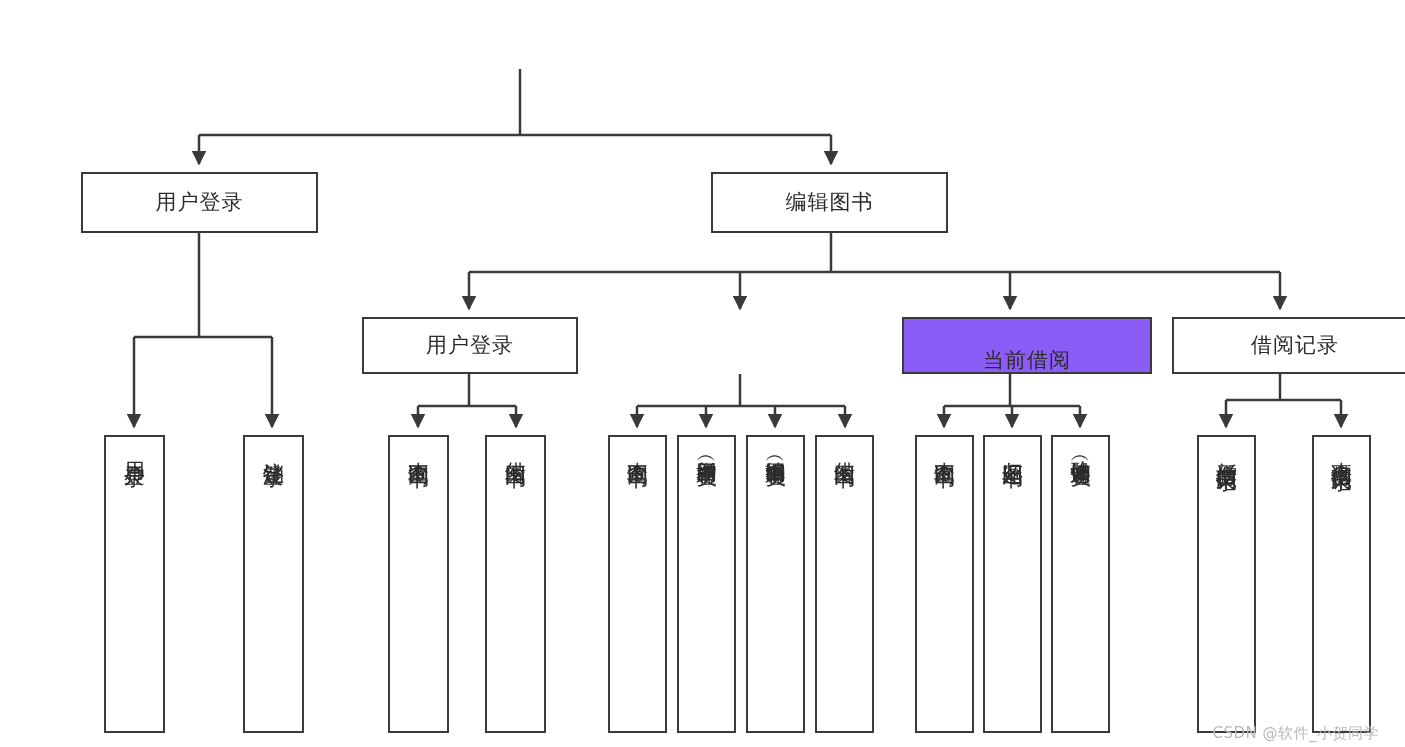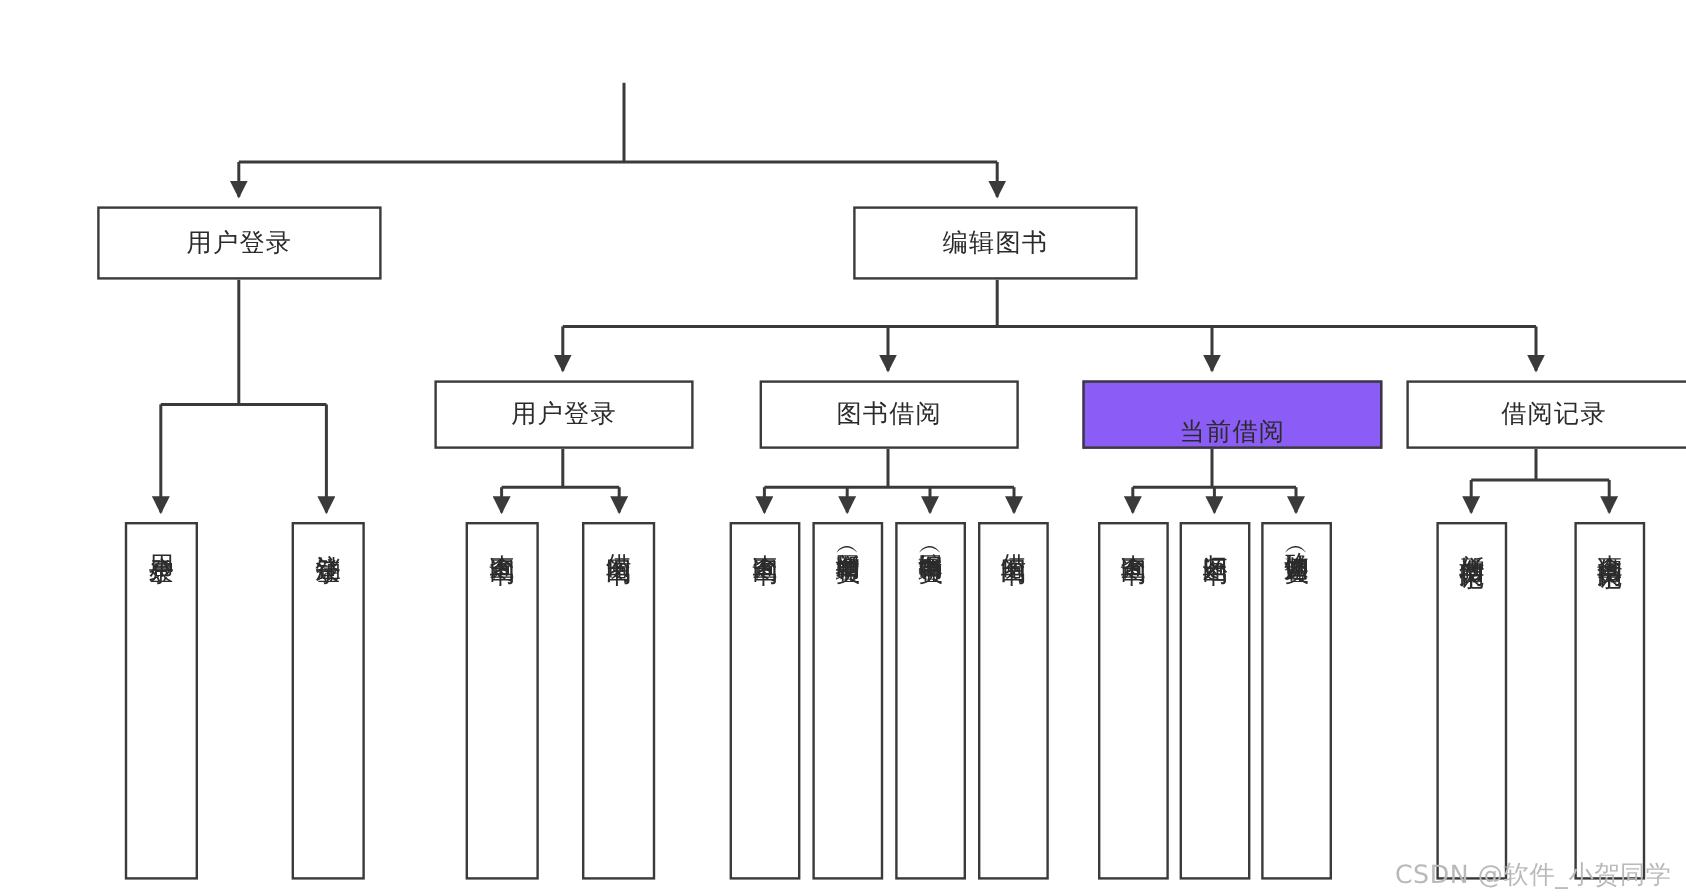--- a/index.html
+++ b/index.html
@@ -64,23 +64,23 @@
     letter-spacing: 2px;
     white-space: nowrap;
     margin: 0 auto;
   }
   .node.v.tall .lbl {
     font-size: 20px;
     letter-spacing: 1px;
   }
   .watermark {
     position: absolute;
-    right: 12px;
+    right: 26px;
     bottom: 4px;
-    font-size: 21px;
+    font-size: 15px;
     color: #b9b9b9;
     white-space: nowrap;
     letter-spacing: 0.5px;
   }
 </style>
 </head>
 <body>
 
 <div id="canvas">
 
@@ -138,23 +138,20 @@
   <div class="node h" style="left: 81px; top: 172px; width: 237px; height: 61px; border-color: rgb(58, 58, 58); background: rgb(255, 255, 255); color: rgb(43, 43, 43);">
     <span class="lbl">用户登录</span>
   </div>
   <div class="node h" style="left: 711px; top: 172px; width: 237px; height: 61px; border-color: rgb(58, 58, 58); background: rgb(255, 255, 255); color: rgb(43, 43, 43);">
     <span class="lbl">编辑图书</span>
   </div>
 
   <div class="node h" style="left: 362px; top: 317px; width: 216px; height: 57px; border-color: rgb(58, 58, 58); background: rgb(255, 255, 255); color: rgb(43, 43, 43);">
     <span class="lbl">用户登录</span>
   </div>
-  <div class="node h" style="left: 633px; top: 317px; width: 216px; height: 57px; border-color: rgb(58, 58, 58); background: rgb(255, 255, 255); color: rgb(43, 43, 43);">
-    <span class="lbl">图书借阅</span>
-  </div>
   <div class="node h" style="left: 902px; top: 317px; width: 250px; height: 57px; border-color: rgb(58, 58, 58); background: #8b5cf6; color: rgb(43, 43, 43); align-items: flex-end;">
     <span class="lbl">当前借阅</span>
   </div>
   <div class="node h" style="left: 1172px; top: 317px; width: 246px; height: 57px; border-color: rgb(58, 58, 58); background: rgb(255, 255, 255); color: rgb(43, 43, 43);">
     <span class="lbl">借阅记录</span>
   </div>
 
   <div class="node v" style="left: 104px; top: 435px; width: 61px; height: 298px; border-color: rgb(58, 58, 58); background: rgb(255, 255, 255); color: rgb(43, 43, 43);">
     <span class="lbl">用户登录</span>
   </div>

